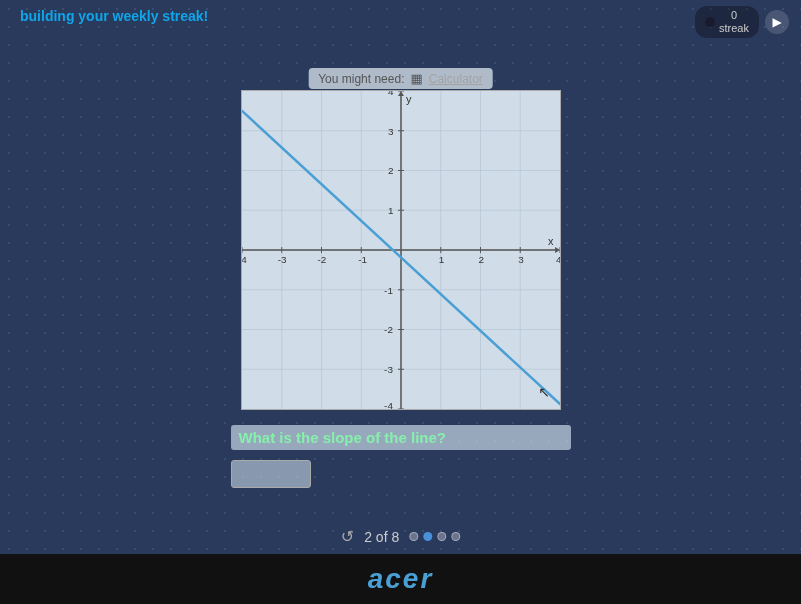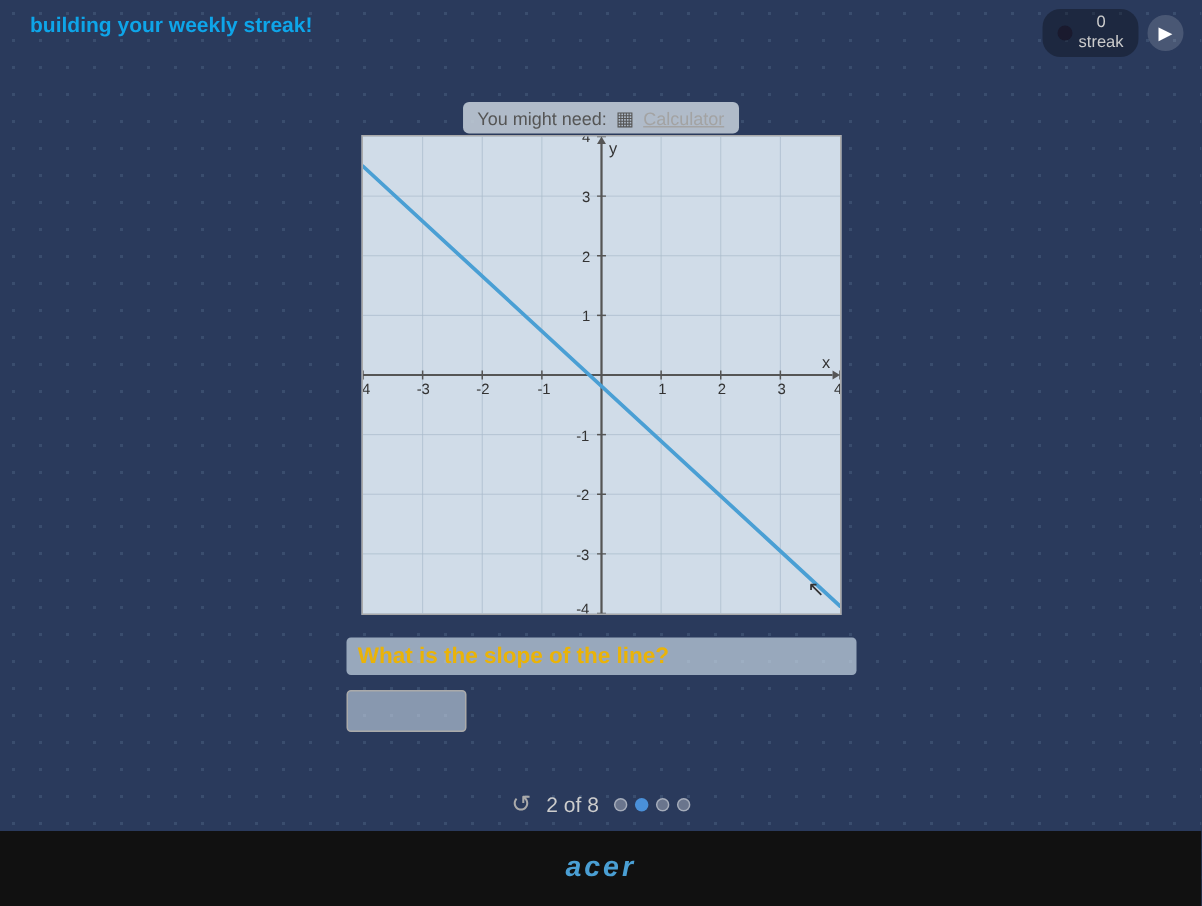--- a/index.html
+++ b/index.html
@@ -130,21 +130,21 @@
     .question-area {
       position: absolute;
       top: 425px;
       left: 50%;
       transform: translateX(-50%);
       text-align: left;
       width: 340px;
     }
 
     .question-text {
-      color: #eab308;
+      color: #86efac;
       font-size: 15px;
       font-weight: bold;
       margin-bottom: 10px;
       background: rgba(200,215,230,0.7);
       padding: 4px 8px;
       border-radius: 3px;
     }
 
     .answer-input {
       width: 80px;
@@ -210,21 +210,21 @@
       right: 0;
       height: 50px;
       background: #111;
       display: flex;
       align-items: center;
       justify-content: center;
     }
 
     .brand-text {
       color: #888;
-      font-size: 19px;
+      font-size: 28px;
       font-style: italic;
       font-weight: bold;
       letter-spacing: 2px;
     }
 
     .brand-text span {
       color: #4a9fd4;
     }
   </style>
 </head>

